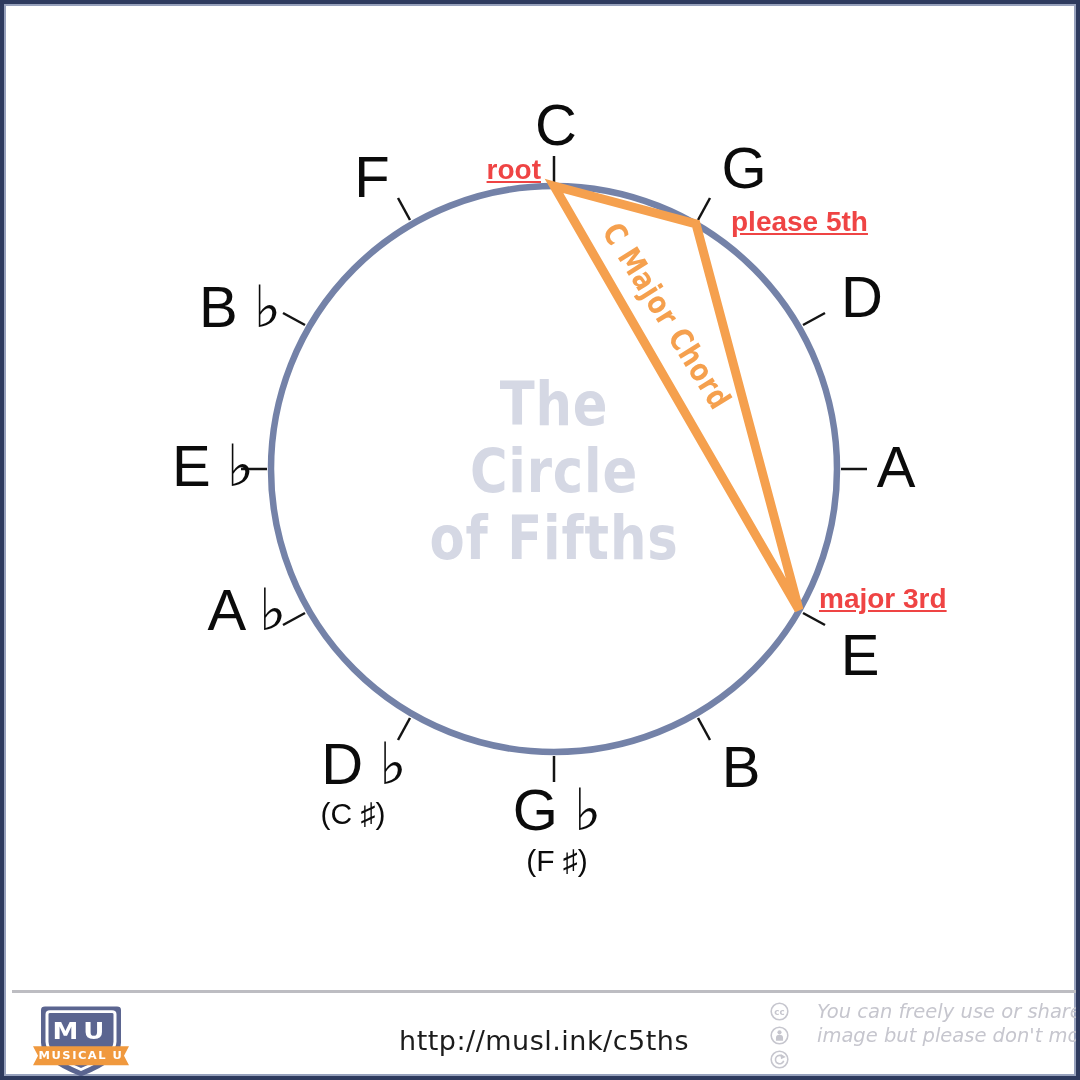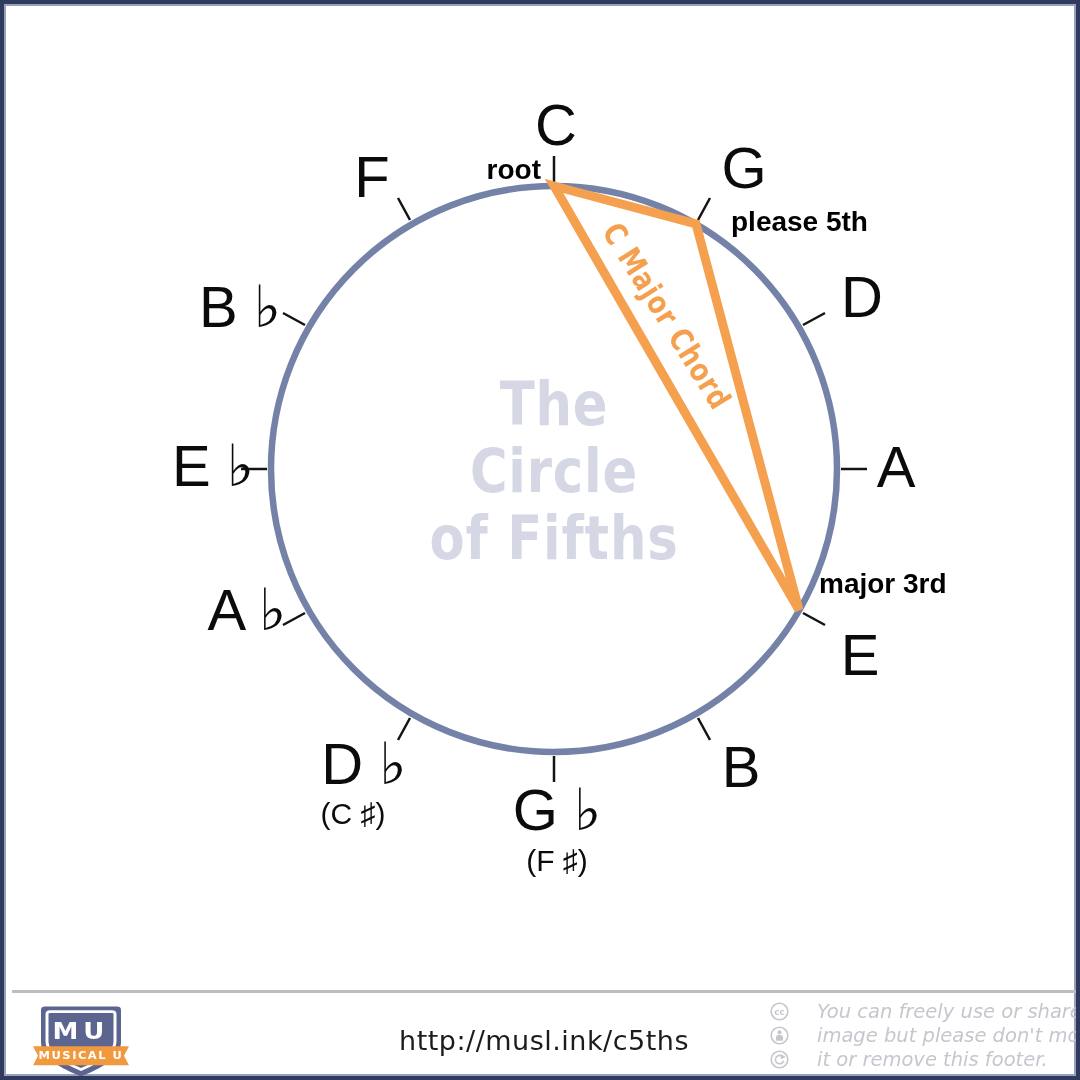--- a/index.html
+++ b/index.html
@@ -24,23 +24,24 @@
   .note-alt{
     position:absolute;
     transform:translate(-50%,-50%);
     font:400 30px "Liberation Sans","DejaVu Sans",sans-serif;
     color:#0b0b0b;
     white-space:nowrap;
   }
   .chord-label{
     position:absolute;
     font:700 28px "Liberation Sans","DejaVu Sans",sans-serif;
-    color:#000000;
+    color:#ef4444;
     white-space:nowrap;
     transform:translate(0,-50%);
+    text-decoration:underline;
   }
   .chord-label.right-anchor{transform:translate(-100%,-50%);}
   .chord-name{
     position:absolute;
     left:663px;top:312px;
     transform:translate(-50%,-50%) rotate(58deg) scaleX(0.82);
     font:700 31px "DejaVu Sans",sans-serif;
     letter-spacing:1px;
     color:#f5a04e;
     white-space:nowrap;
@@ -121,21 +122,21 @@
   <div class="note" style="left:360px;top:760px">D ♭</div>
   <div class="note" style="left:243px;top:606px">A ♭</div>
   <div class="note" style="left:209px;top:462px">E ♭</div>
   <div class="note" style="left:236px;top:303px">B ♭</div>
   <div class="note" style="left:368px;top:172px">F</div>
   <div class="note-alt" style="left:553px;top:857px">(F ♯)</div>
   <div class="note-alt" style="left:349px;top:810px">(C ♯)</div>
 
   <div class="chord-label right-anchor" style="left:537px;top:166px">root</div>
   <div class="chord-label" style="left:727px;top:218px">please 5th</div>
-  <div class="chord-label" style="left:815px;top:580px">major 3rd</div>
+  <div class="chord-label" style="left:815px;top:595px">major 3rd</div>
   <div class="chord-name">C Major Chord</div>
 
   <div class="center-title">
     <div>The</div>
     <div>Circle</div>
     <div>of Fifths</div>
   </div>
 
   <div class="footer-divider"></div>
 
@@ -164,17 +165,16 @@
         <path d="M7.5,18.5 v-3.5 a4.5,4 0 0 1 9,0 v3.5 z" fill="#c6c6ce"></path>
       </svg>
       <span class="license-text">image but please don't modify</span>
     </div>
     <div class="license-row">
       <svg width="19" height="19" viewBox="0 0 24 24">
         <circle cx="12" cy="12" r="10.5" fill="none" stroke="#c6c6ce" stroke-width="2"></circle>
         <path d="M16.5,9 A5.3,5.3 0 1 0 17.3,13.5" fill="none" stroke="#c6c6ce" stroke-width="2"></path>
         <polygon points="13.5,5.2 20,8.8 13.8,11.6" fill="#c6c6ce"></polygon>
       </svg>
-      <span class="license-text">it or remove this footer.</span>
     </div>
   </div>
 
 </div>
 
 </body></html>

